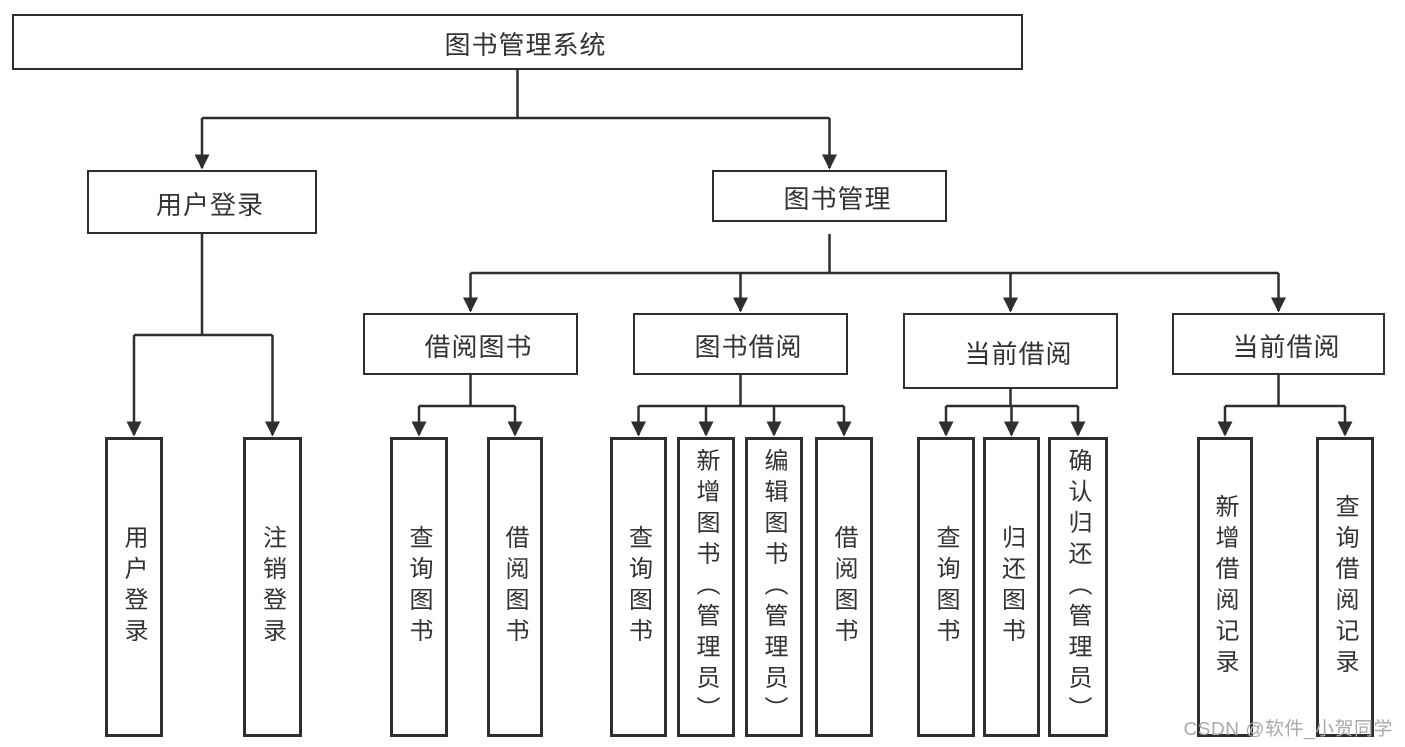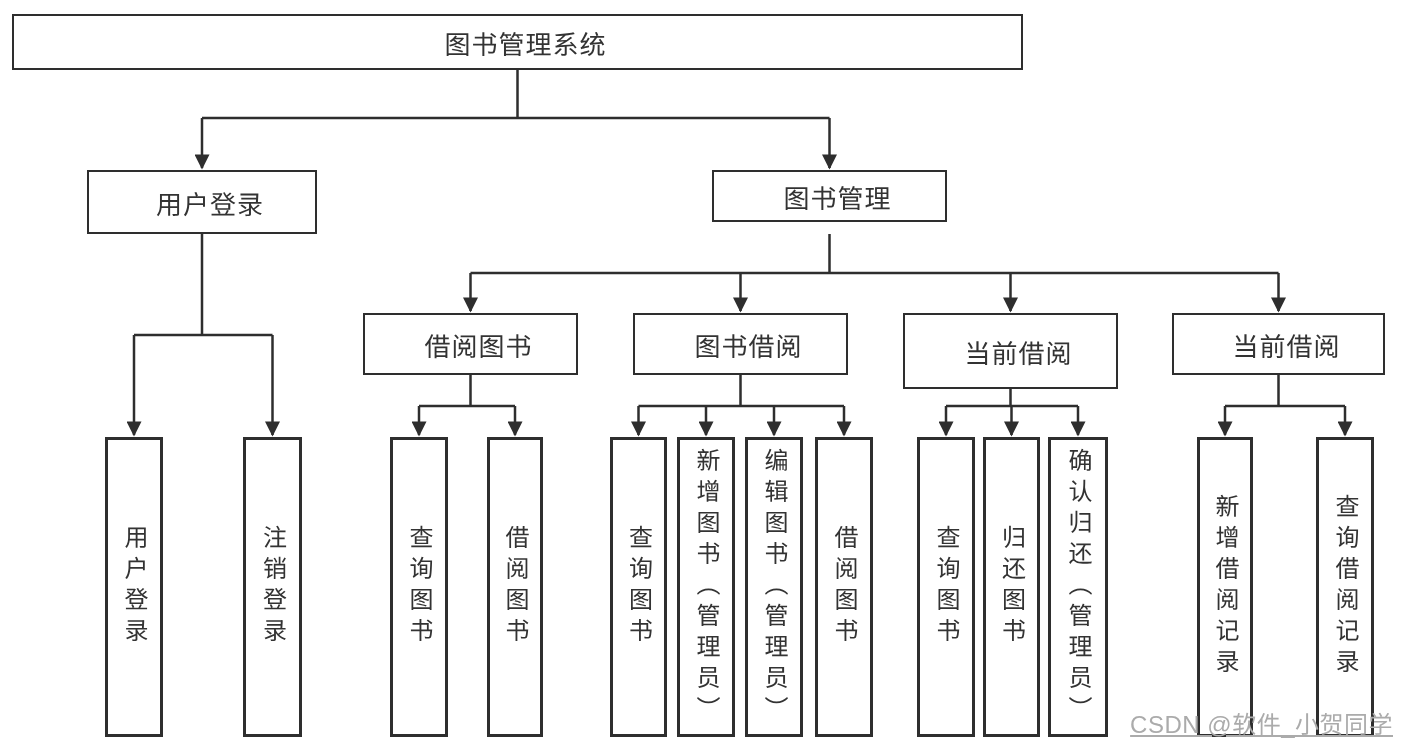--- a/index.html
+++ b/index.html
@@ -37,26 +37,25 @@
     border:3px solid var(--line);
     top:437px;height:300px;
     writing-mode:vertical-rl;
     font-size:24px;
     line-height:1;
     letter-spacing:7px;
   }
   .watermark{
     position:absolute;
     right:12px;bottom:7px;
-    font-size:24px;
+    font-size:19px;
     color:var(--watermark);
     letter-spacing:0.5px;
     white-space:nowrap;
     z-index:5;
-    text-decoration:underline;
   }
 </style>
 </head>
 <body>
 
 <div id="stage">
 
   <svg id="connectors" viewBox="0 0 1405 747" xmlns="http://www.w3.org/2000/svg" aria-hidden="true">
     <defs>
       <marker id="arrow" viewBox="0 0 10 10" refX="9" refY="5" markerWidth="8" markerHeight="6" orient="auto">

